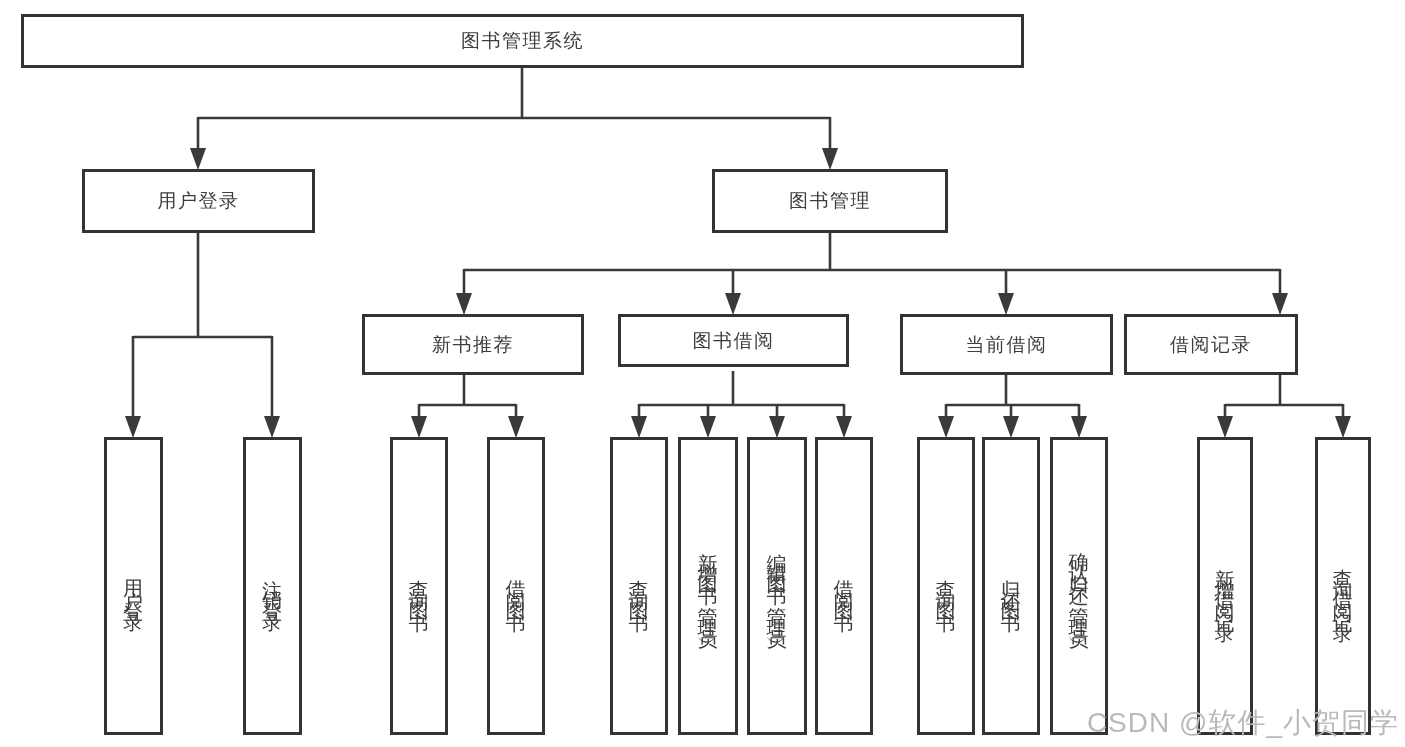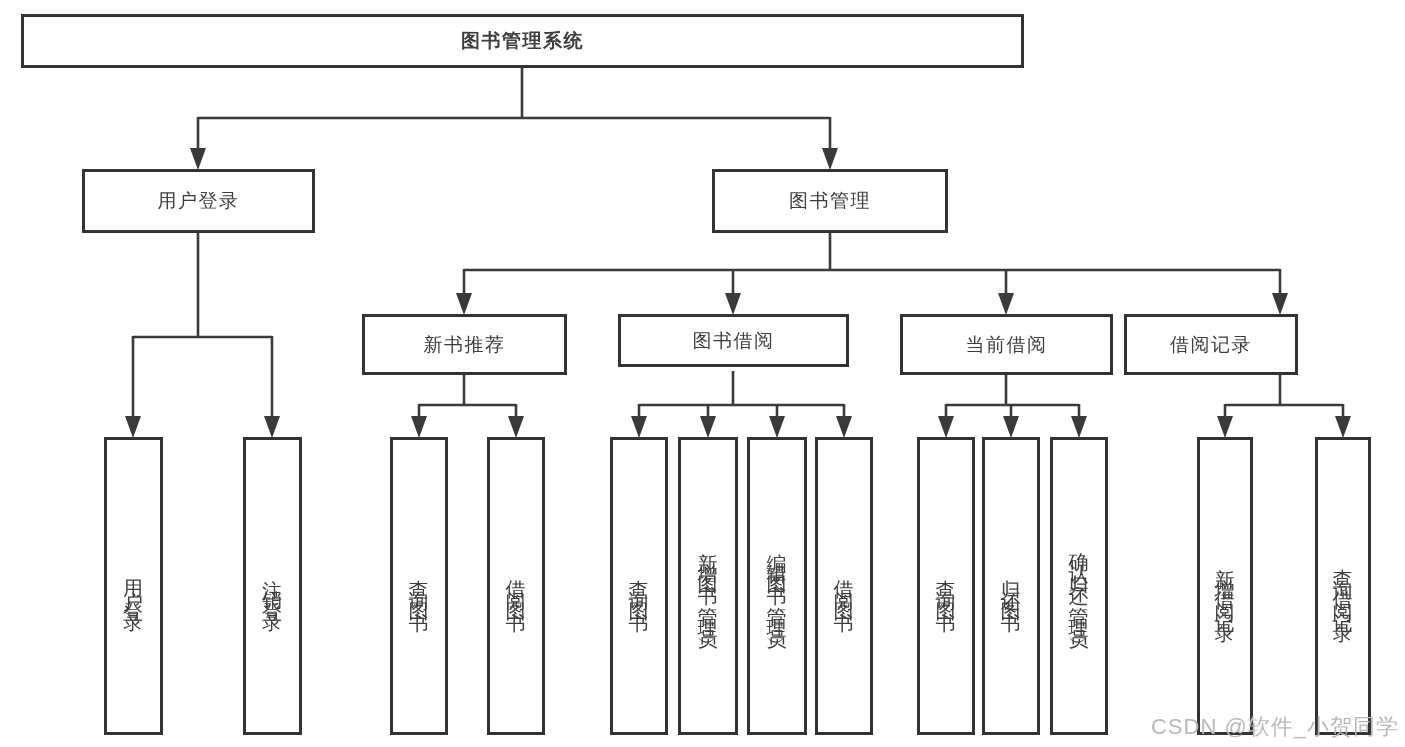--- a/index.html
+++ b/index.html
@@ -50,32 +50,32 @@
     text-orientation: mixed;
     font-size: 20px;
     letter-spacing: 11px;
     line-height: 1;
     color: #3d3d3d;
   }
   .watermark {
     position: absolute;
     right: 6px;
     bottom: 5px;
-    font-size: 22px;
+    font-size: 28px;
     letter-spacing: 1px;
     color: #b9b9b9;
     z-index: 3;
     white-space: nowrap;
   }
 
   
-  .n-root   { left: 21px;   top: 14px;  width: 1003px; height: 54px; font-weight: bold; }
+  .n-root   { left: 21px;   top: 14px;  width: 1003px; height: 54px; }
   .n-login  { left: 82px;   top: 169px; width: 233px;  height: 64px; }
   .n-mgmt   { left: 712px;  top: 169px; width: 236px;  height: 64px; }
-  .n-rec    { left: 362px;  top: 314px; width: 205px;  height: 61px; font-family: Liberation Serif, serif; }
+  .n-rec    { left: 362px;  top: 314px; width: 222px;  height: 61px; font-family: Liberation Serif, serif; }
   .n-borrow { left: 618px;  top: 314px; width: 231px;  height: 53px; }
   .n-cur    { left: 900px;  top: 314px; width: 213px;  height: 61px; text-align: center; }
   .n-hist   { left: 1124px; top: 314px; width: 174px;  height: 61px; }
 
   .leaf { top: 437px; height: 298px; }
   .l-ul  { left: 104px;  width: 59px; }
   .l-zx  { left: 243px;  width: 59px; }
   .l-rc1 { left: 390px;  width: 58px; }
   .l-rc2 { left: 487px;  width: 58px; }
   .l-bw1 { left: 610px;  width: 58px; }

